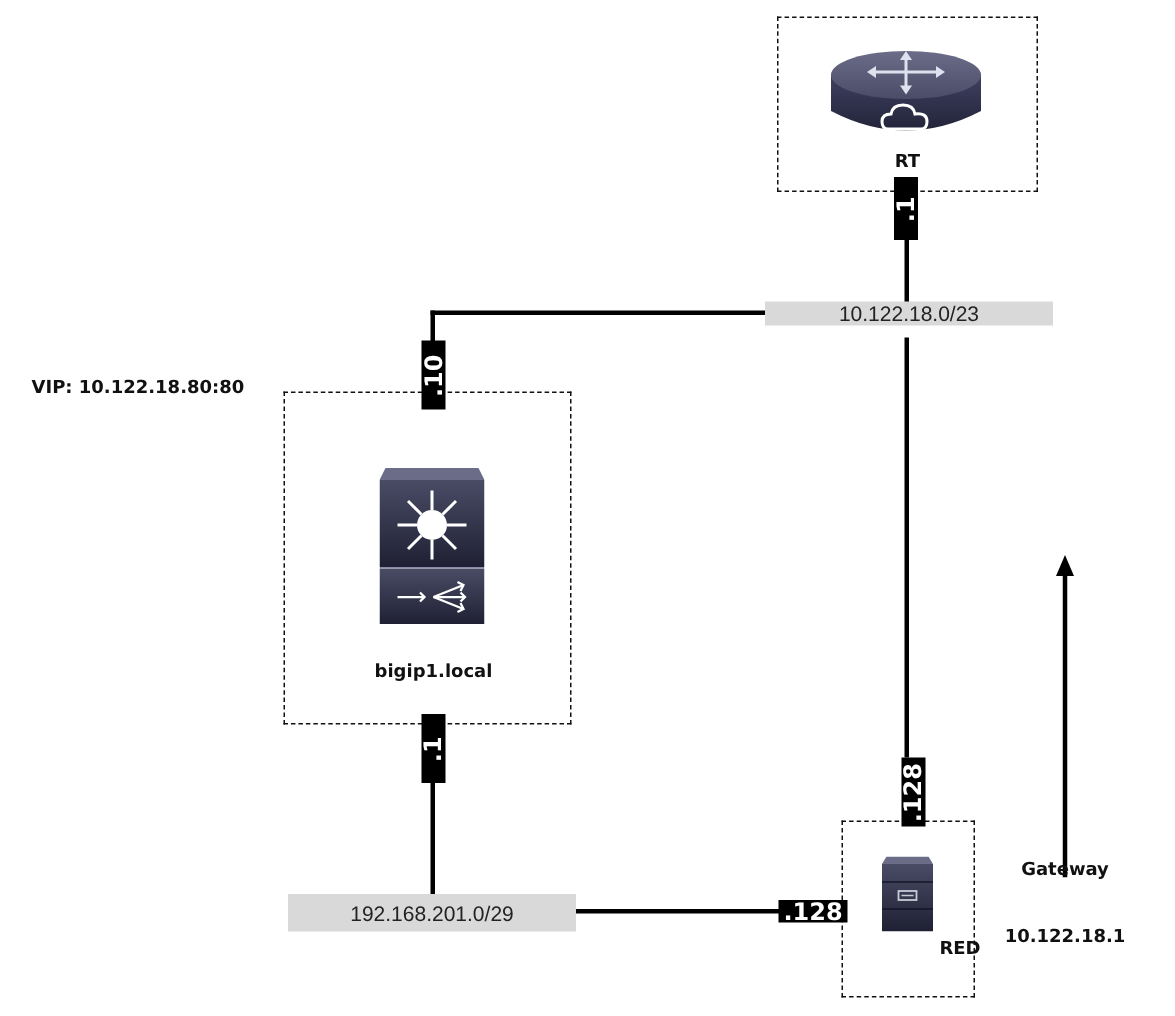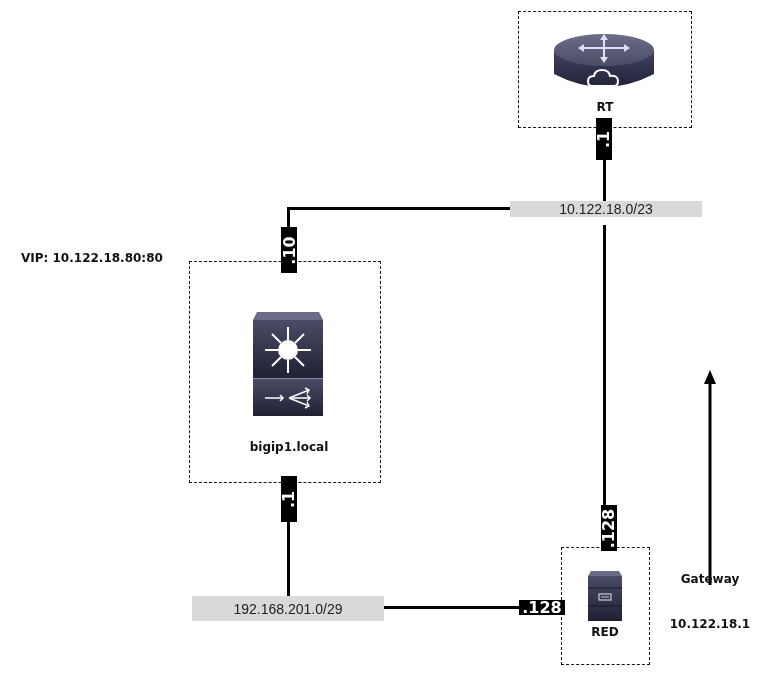--- a/index.html
+++ b/index.html
@@ -136,21 +136,21 @@
         <stop offset="1" stop-color="#1f2033"></stop>
       </linearGradient>
     </defs>
     <polygon points="3,0 31,0 34,5 0,5" fill="#6b6d88"></polygon>
     <rect x="0" y="5" width="34" height="45" fill="url(#srv)"></rect>
     <line x1="0" y1="17" x2="34" y2="17" stroke="#15162a" stroke-width="1"></line>
     <line x1="0" y1="35" x2="34" y2="35" stroke="#15162a" stroke-width="1"></line>
     <rect x="11" y="23" width="12" height="6" fill="none" stroke="#c8cad8" stroke-width="1.2"></rect>
     <line x1="13" y1="26" x2="21" y2="26" stroke="#c8cad8" stroke-width="1"></line>
   </svg>
-  <div class="label center" style="left:580px; top:625px; width:50px;">RED</div>
+  <div class="label center" style="left:615px; top:625px; width:50px;">RED</div>
 
   <svg class="abs" style="left:703px; top:370px;" width="14" height="215" viewBox="0 0 14 215">
     <polygon points="7,0 1,14 13,14" fill="#000"></polygon>
     <rect x="5.5" y="12" width="3" height="203" fill="#000"></rect>
   </svg>
   <div class="label center" style="left:660px; top:572px; width:100px;">Gateway</div>
   <div class="label center" style="left:660px; top:617px; width:100px;">10.122.18.1</div>
 
 </div>
 

